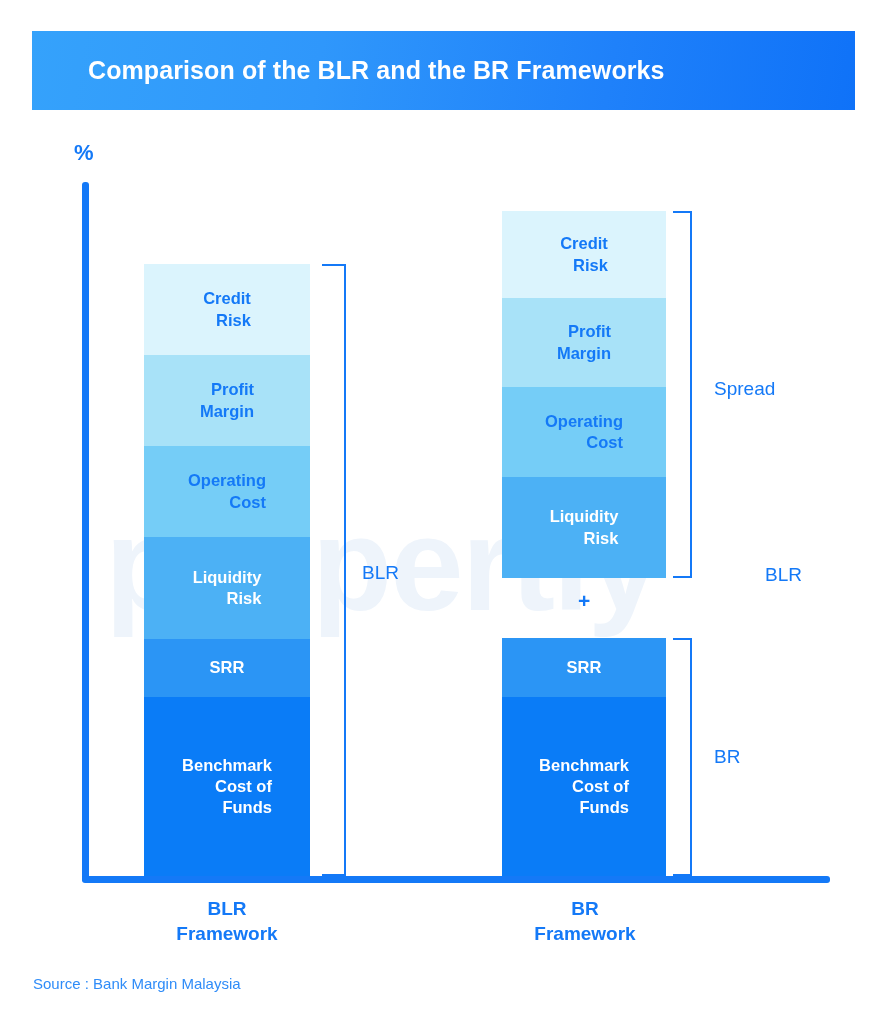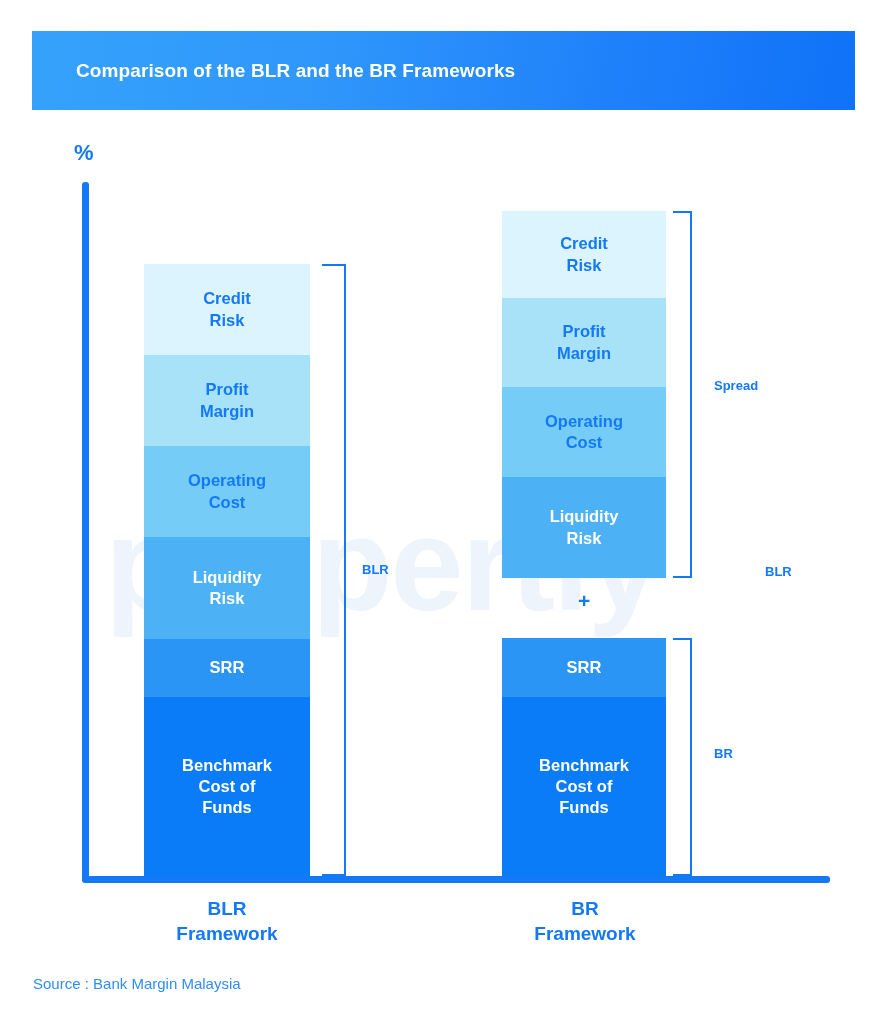--- a/index.html
+++ b/index.html
@@ -22,24 +22,24 @@
     left: 32px;
     top: 31px;
     width: 823px;
     height: 79px;
     background: linear-gradient(100deg, #35a2fb 0%, #2f97fb 35%, #1f81fa 70%, #0f72f8 100%);
     display: flex;
     align-items: center;
   }
   #title-text {
     color: #ffffff;
-    font-size: 19px;
+    font-size: 25px;
     font-weight: bold;
     letter-spacing: 0.1px;
-    padding-left: 44px;
+    padding-left: 56px;
   }
 
   
   #chart-area {
     position: absolute;
     left: 0;
     top: 110px;
     width: 885px;
     height: 914px;
   }
@@ -92,39 +92,39 @@
   
   .stack {
     position: absolute;
     display: flex;
     flex-direction: column;
   }
   .seg {
     display: flex;
     align-items: center;
     justify-content: center;
-    text-align: center;
+    text-align: right;
     font-size: 16.5px;
     font-weight: bold;
     line-height: 1.28;
     box-sizing: border-box;
   }
 
   
   .bracket {
     position: absolute;
     border: 2.5px solid #1479f7;
     border-left: none;
     box-sizing: border-box;
   }
 
   .side-label {
     position: absolute;
-    font-size: 13px;
-    font-weight: bold;
+    font-size: 19px;
+    font-weight: normal;
     color: #1479f7;
     white-space: nowrap;
   }
 
   .plus-sign {
     position: absolute;
     font-size: 21px;
     font-weight: bold;
     color: #1479f7;
   }

